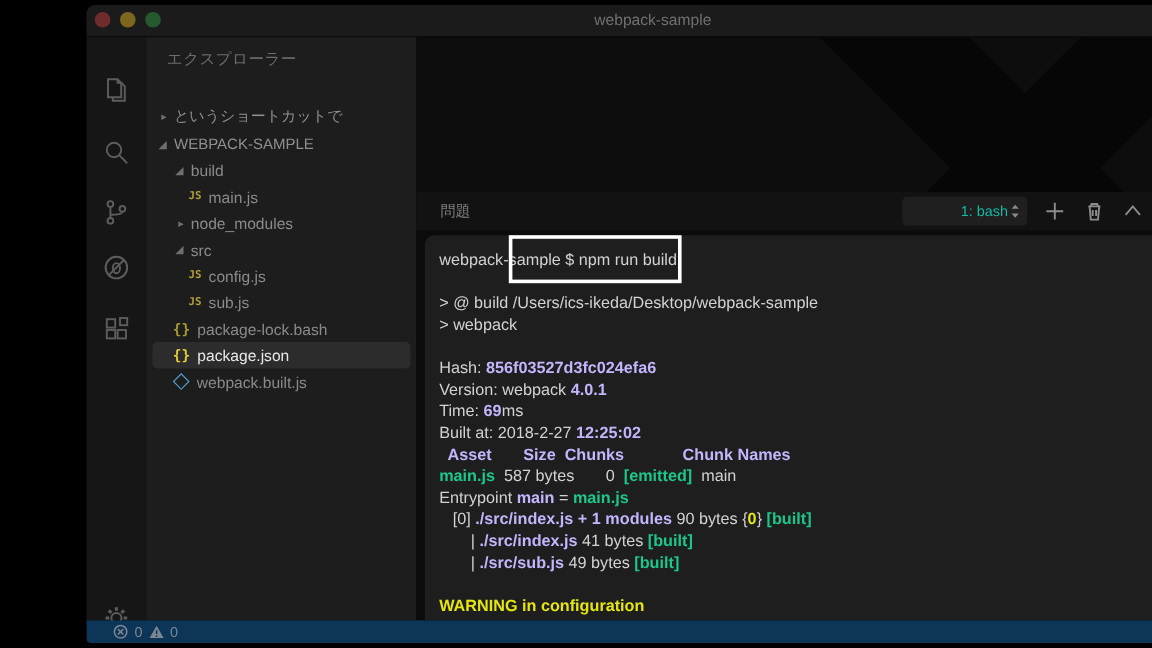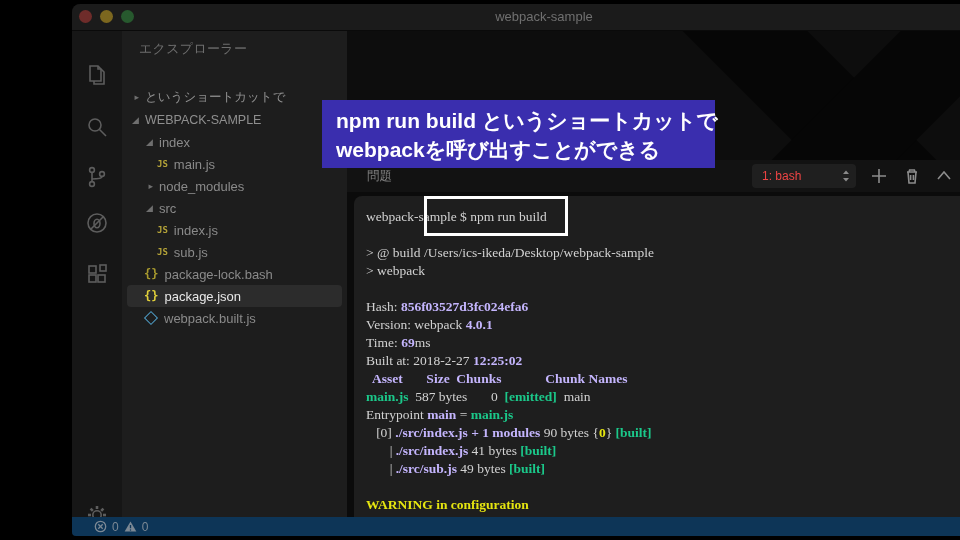--- a/index.html
+++ b/index.html
@@ -41,28 +41,28 @@
   .xbar{position:absolute;left:257px;top:65px;width:500px;height:88px;background:#060606;}
   .xbar.a{transform:rotate(45deg);}
   .xbar.b{transform:rotate(-45deg);}
 
   
   .panel{position:absolute;left:275px;top:156px;width:669px;height:357px;background:#0b0b0b;}
   .panel-header{position:absolute;left:0;top:0;width:669px;height:32px;background:#121212;}
   .problems-tab{position:absolute;left:20px;top:8px;font-size:12.5px;color:#808080;cursor:pointer;}
   .term-select{position:absolute;left:405px;top:4px;width:104px;height:24px;background:#1f1f1f;border-radius:4px;
                display:flex;align-items:center;cursor:pointer;}
-  .term-select .val{font-size:12px;color:#ef4444;padding-left:10px;flex:1;overflow:hidden;}
+  .term-select .val{font-size:12px;color:#14b8a6;padding-left:10px;flex:1;overflow:hidden;text-align:right;}
   .panel-icon{position:absolute;top:7px;width:18px;height:18px;cursor:pointer;}
   .panel-icon svg{stroke:#8c8c8c;fill:none;stroke-width:1.6;}
 
   
   .terminal{position:absolute;left:7px;top:36px;width:615px;height:321px;background:#1e1e1e;
             border-radius:8px 8px 0 0;overflow:hidden;}
-  #term-out{position:absolute;left:12px;top:12px;font-family:Liberation Serif, serif;
+  #term-out{position:absolute;left:12px;top:12px;font-family:Liberation Sans, sans-serif;
             font-size:13.5px;line-height:18px;white-space:pre;}
   .term-line{min-height:18px;}
   .seg-d{color:#d2d2d2;}
   .seg-b{color:#c4b5fd;font-weight:bold;}
   .seg-g{color:#1bc88a;font-weight:bold;}
   .seg-y{color:#e5e510;font-weight:bold;}
   .scroll-sliver{position:absolute;left:663px;top:44px;width:5px;height:310px;background:#161616;border-radius:2px;}
 
   
   .annotation{position:absolute;left:322px;top:100px;width:393px;height:68px;background:#3a2eae;z-index:50;
@@ -151,37 +151,37 @@
         <span class="twisty">▸</span>
         <span>というショートカットで</span>
       </div>
       <div class="sb-section" style="top:78px">
         <span class="twisty">◢</span>
         <span>WEBPACK-SAMPLE</span>
       </div>
       <div id="tree">
           <div class="tree-row" style="padding-left: 17px;">
             <span class="twisty">◢</span>
-            <span>index</span>
+            <span>build</span>
           </div>
           <div class="tree-row" style="padding-left: 30px;">
             <span class="ico-js">JS</span>
             <span>main.js</span>
           </div>
           <div class="tree-row" style="padding-left: 17px;">
             <span class="twisty">▸</span>
             <span>node_modules</span>
           </div>
           <div class="tree-row" style="padding-left: 17px;">
             <span class="twisty">◢</span>
             <span>src</span>
           </div>
           <div class="tree-row" style="padding-left: 30px;">
             <span class="ico-js">JS</span>
-            <span>index.js</span>
+            <span>config.js</span>
           </div>
           <div class="tree-row" style="padding-left: 30px;">
             <span class="ico-js">JS</span>
             <span>sub.js</span>
           </div>
           <div class="tree-row" style="padding-left: 17px;">
             <span class="ico-json">{}</span>
             <span>package-lock.bash</span>
           </div>
           <div class="tree-row selected" style="padding-left: 17px;">
@@ -269,17 +269,13 @@
           <circle cx="8" cy="8" r="6.4"></circle>
             <circle cx="5.8" cy="6.3" r="0.9" fill="#7b8894" stroke="none"></circle>
             <circle cx="10.2" cy="6.3" r="0.9" fill="#7b8894" stroke="none"></circle>
             <path d="M5 9.5c.8 1.4 2 2 3 2s2.2-.6 3-2"></path>
         </svg>
       </div>
     </div>
   </div>
 
   <div class="hl-box"></div>
-  <div class="annotation">
-    <div>npm run build というショートカットで</div>
-    <div>webpackを呼び出すことができる</div>
-  </div>
 </div>
 
 </body></html>

